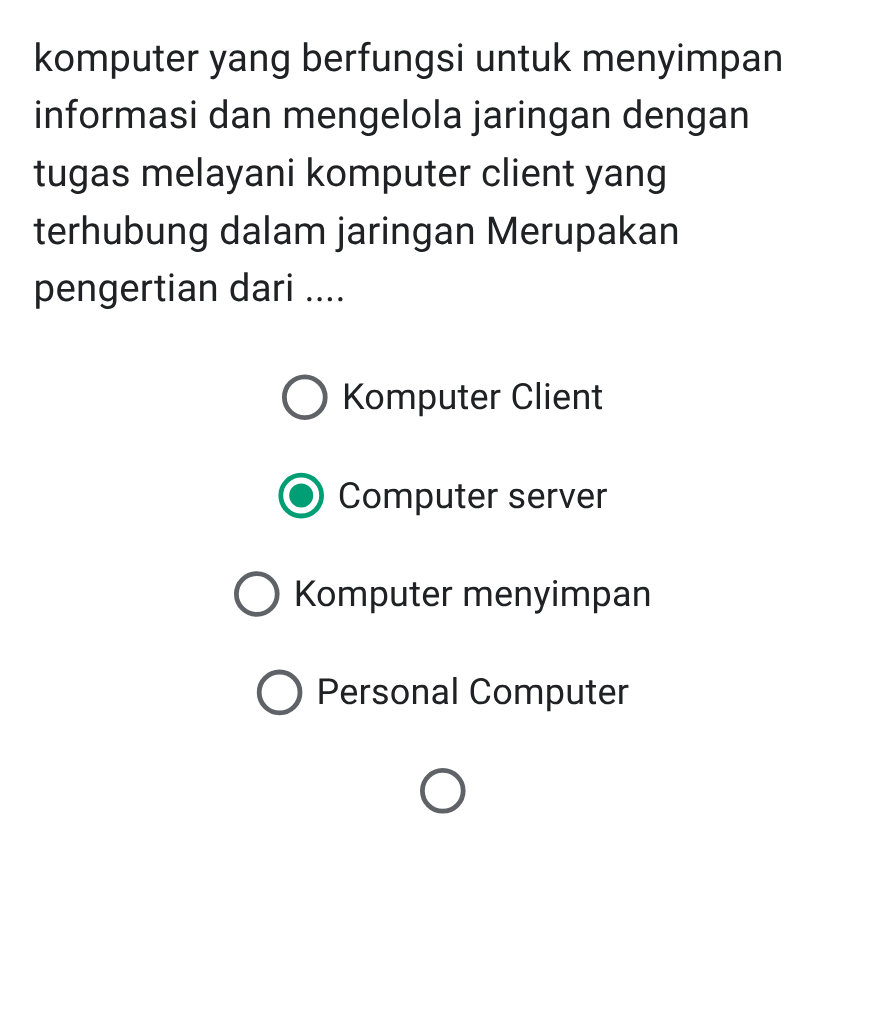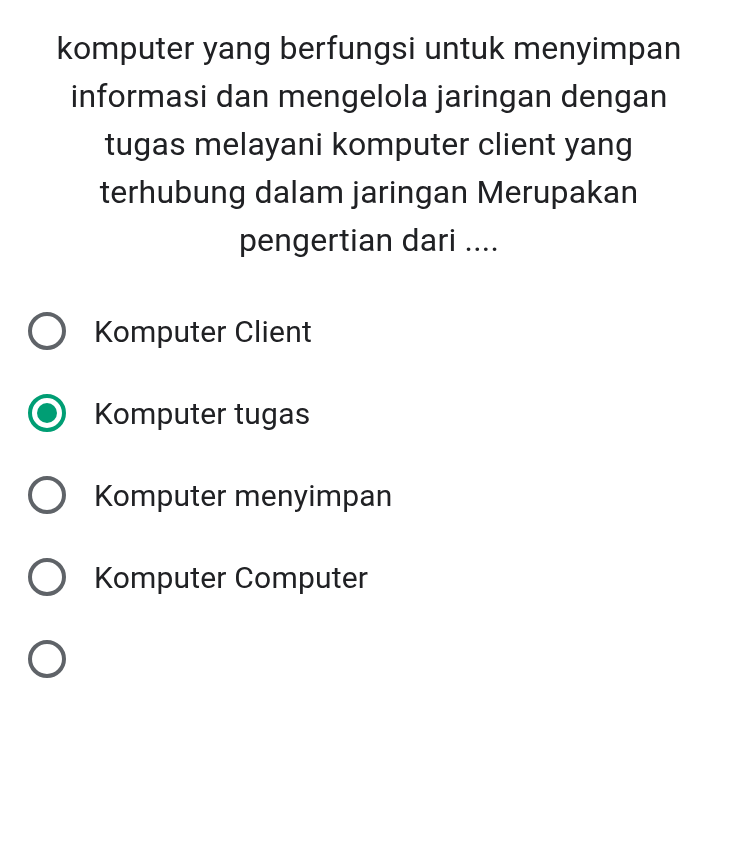--- a/index.html
+++ b/index.html
@@ -13,32 +13,32 @@
       width: 738px;
       height: 856px;
       padding: 24px 28px;
     }
     .question-text {
       font-size: 32px;
       line-height: 1.5;
       color: #202124;
       margin-bottom: 48px;
       letter-spacing: 0.2px;
-      text-align: center;
     }
     .options {
       display: flex;
       flex-direction: column;
       gap: 44px;
     }
     .option {
       display: flex;
       align-items: center;
-      gap: 28px;
+      gap: 12px;
       cursor: pointer;
+      justify-content: center;
     }
     .radio {
       width: 38px;
       height: 38px;
       border-radius: 50%;
       border: 4px solid #5f6368;
       flex-shrink: 0;
       display: flex;
       align-items: center;
       justify-content: center;
@@ -64,26 +64,26 @@
 
 <div class="question-text">komputer yang berfungsi untuk menyimpan informasi dan mengelola jaringan dengan tugas melayani komputer client yang terhubung dalam jaringan Merupakan pengertian dari ....</div>
 
 <div class="options">
   <div class="option">
     <div class="radio"></div>
     <span class="option-label">Komputer Client</span>
   </div>
   <div class="option">
     <div class="radio selected"></div>
-    <span class="option-label">Komputer tugas</span>
+    <span class="option-label">Computer server</span>
   </div>
   <div class="option">
     <div class="radio"></div>
     <span class="option-label">Komputer menyimpan</span>
   </div>
   <div class="option">
     <div class="radio"></div>
-    <span class="option-label">Komputer Computer</span>
+    <span class="option-label">Personal Computer</span>
   </div>
   <div class="option">
     <div class="radio"></div>
   </div>
 </div>
 
 </body></html>

